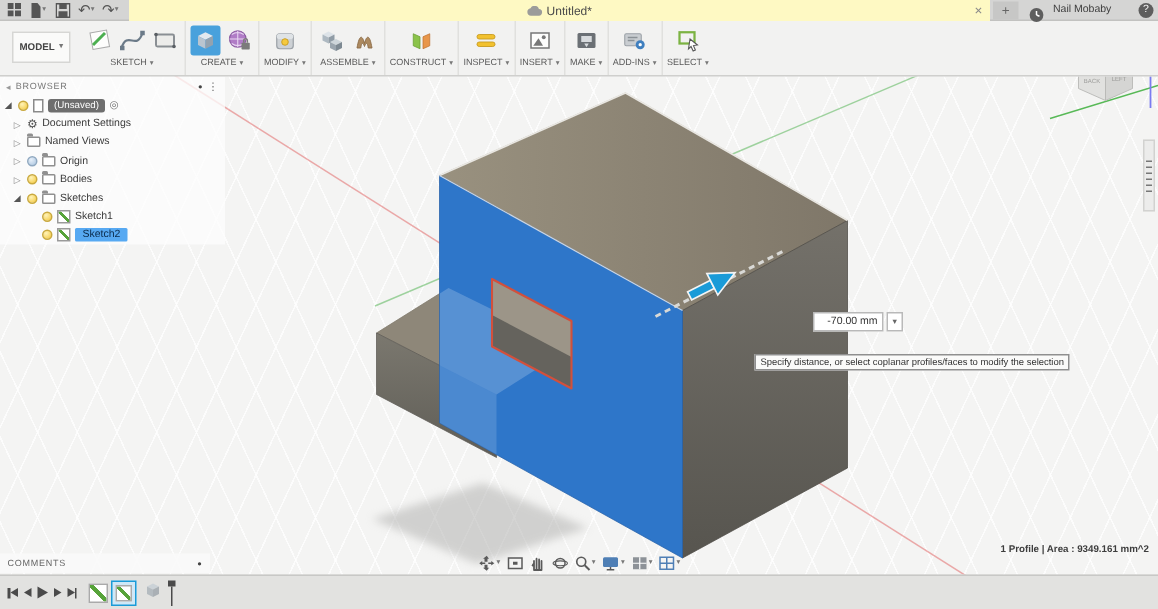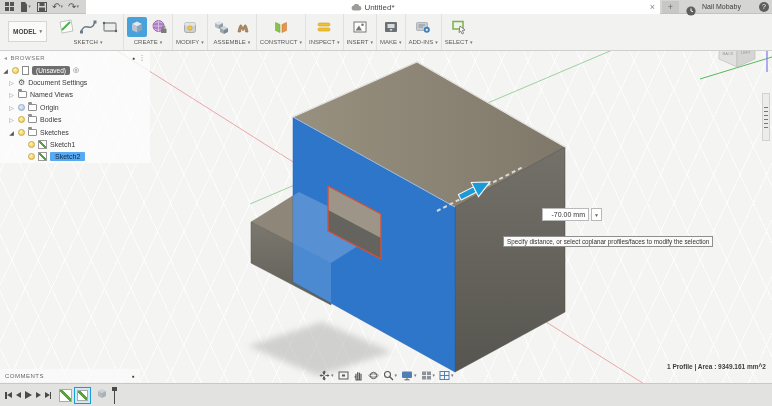--- a/index.html
+++ b/index.html
@@ -6,21 +6,21 @@
   *{box-sizing:border-box;font-family:"Liberation Sans",sans-serif;}
   #app{position:relative;width:772px;height:406px;overflow:hidden;background:
     repeating-linear-gradient(115deg, rgba(255,255,255,.75) 0 1px, transparent 1px 24px),
     repeating-linear-gradient(65deg, rgba(255,255,255,.75) 0 1px, transparent 1px 24px),
     #f4f4f3;}
   .abs{position:absolute;}
   
   .topbar{left:0;top:0;width:772px;height:14px;background:#d5d5d4;border-bottom:1px solid #c2c2c0;z-index:30;display:flex;align-items:center;}
   .tb-ico{width:13px;height:12px;display:flex;align-items:center;justify-content:center;color:#555;font-size:9px;margin-left:3px;cursor:default;}
   .caret{font-size:5px;color:#777;line-height:1;}
-  .doctab{position:absolute;left:86px;top:0;width:574px;height:14px;background:#ffffff;display:flex;align-items:center;justify-content:center;gap:2px;}
+  .doctab{position:absolute;left:86px;top:0;width:574px;height:14px;background:#fef9c3;display:flex;align-items:center;justify-content:center;gap:2px;}
   .doctab .title{font-size:8px;color:#4a4a4a;}
   .tab-close{position:absolute;right:5px;top:0;font-size:9px;color:#8a8a8a;line-height:14px;}
   .plusbtn{position:absolute;left:662px;top:1px;width:17px;height:12px;background:#c7c7c6;color:#666;font-size:9px;text-align:center;line-height:12px;}
   .userlbl{position:absolute;left:702px;top:3px;font-size:7px;color:#3d3d3d;}
   .helpbtn{position:absolute;right:3px;top:2px;width:10px;height:10px;border-radius:50%;background:#5e5e5e;color:#fff;font-size:7px;text-align:center;line-height:10px;}
   .clockbtn{position:absolute;left:686px;top:2px;}
   
   .ribbon{left:0;top:14px;width:772px;height:37px;background:#f2f2f1;border-bottom:1px solid #cfcfcd;z-index:29;display:flex;align-items:stretch;}
   .modelbtn{margin:7px 6px 8px 8px;padding:0 4px;display:flex;align-items:center;gap:3px;border:1px solid #d6d6d4;background:#fafaf9;font-size:6.5px;color:#444;font-weight:bold;}
   .tgroup{display:flex;flex-direction:column;align-items:center;justify-content:flex-start;border-right:1px solid #e0e0de;padding:2px 3px 1px 3px;}

